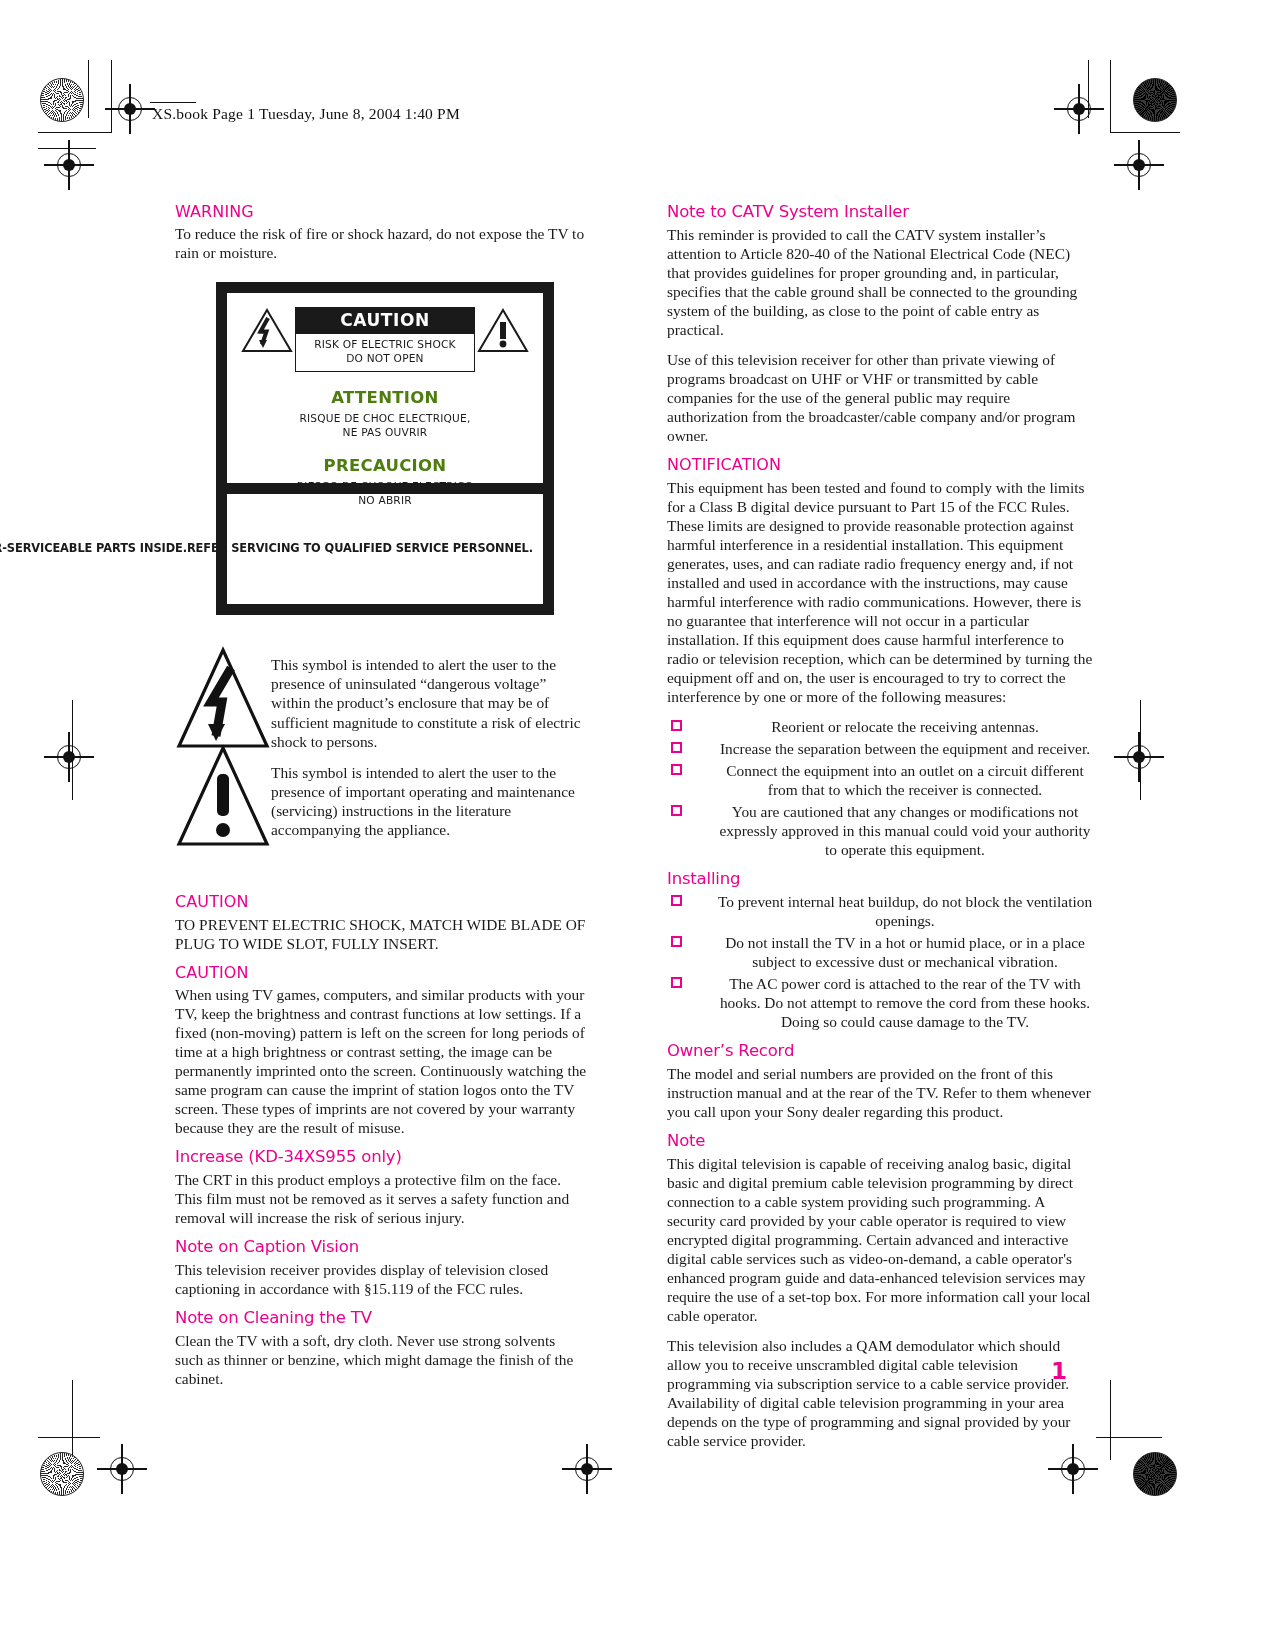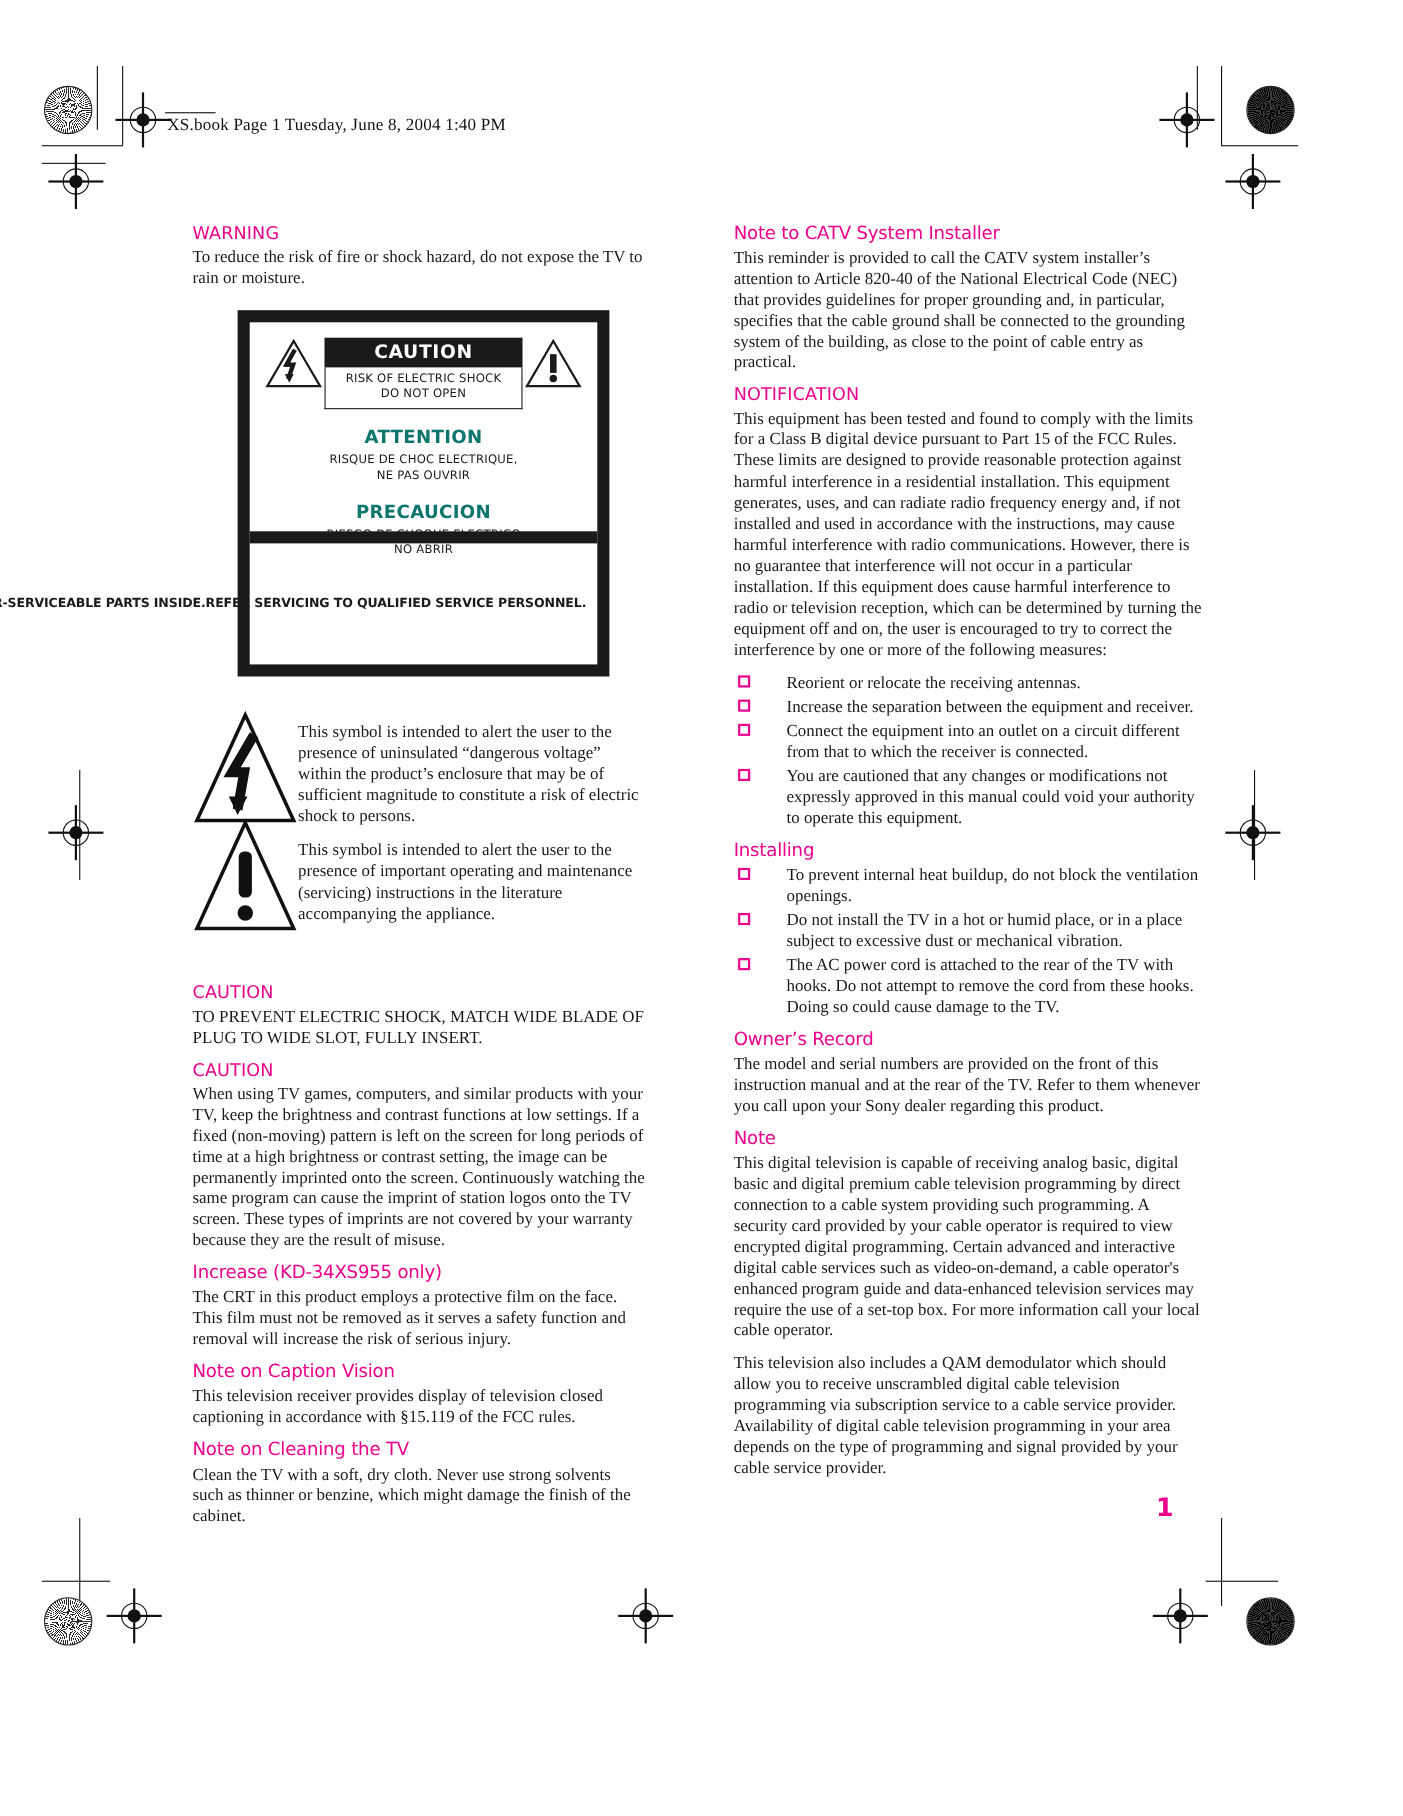--- a/index.html
+++ b/index.html
@@ -44,35 +44,35 @@
      border:11px solid #1a1a1a;box-sizing:border-box;background:#fff;}
   .cb-inner{position:absolute;left:0;top:0;right:0;height:190px;}
   .cb-flex{display:flex;align-items:flex-start;justify-content:space-between;padding:14px 14px 0 14px;}
   .tri{width:52px;height:46px;flex:0 0 52px;}
   .cb-center{flex:1;text-align:center;padding:0 2px;}
   .cb-caution-bar{background:#1a1a1a;color:#fff;font-family:"DejaVu Sans",sans-serif;font-weight:bold;
      font-size:17px;letter-spacing:.6px;padding:3px 0 4px 0;}
   .cb-riskbox{border:1.4px solid #1a1a1a;border-top:none;font-family:"DejaVu Sans",sans-serif;font-size:10.6px;
      letter-spacing:.2px;line-height:1.32;padding:4px 0 5px 0;color:#1a1a1a;}
   .cb-attn{font-family:"DejaVu Sans",sans-serif;font-weight:bold;font-size:16.5px;letter-spacing:.3px;
-     margin-top:16px;color:#0f766e;}
+     margin-top:16px;color:#4d7c0f;}
   .cb-sub{font-family:"DejaVu Sans",sans-serif;font-size:10.6px;line-height:1.35;margin-top:4px;letter-spacing:.2px;color:#1a1a1a;}
   .cb-divider{position:absolute;left:0;right:0;top:190px;height:11px;background:#1a1a1a;}
   .cb-lower{position:absolute;left:0;right:0;top:201px;bottom:0;display:flex;flex-direction:row;
      align-items:center;justify-content:flex-end;padding:0 10px;text-align:center;}
   .cb-lower div{font-family:"DejaVu Sans",sans-serif;font-weight:bold;font-size:11.4px;letter-spacing:-.1px;
      line-height:2.05;color:#1a1a1a;white-space:nowrap;}
 
   
   .symrow{position:absolute;display:flex;align-items:center;}
   .symrow .glyph{flex:0 0 96px;}
   .symrow .txt{font-size:15.4px;line-height:1.235;padding-top:4px;}
 
   
-  ul.cklist{list-style:none;margin:0 0 11px 0;padding:0;}
+  ul.cklist{list-style:none;margin:0 0 11px 0;padding:0;text-align:center;}
   ul.cklist li{position:relative;padding-left:48px;font-size:15.4px;line-height:1.235;margin-bottom:3px;}
   ul.cklist li .ck{position:absolute;left:4px;top:3px;width:11px;height:11px;border:2.4px solid #ec008c;box-sizing:border-box;}
   ul.cklist li .cont{display:block;}
   li.nomarker{padding-left:48px;}
 
   
   .pagenum{position:absolute;right:208px;top:1358px;font-family:"DejaVu Sans",sans-serif;font-weight:bold;
      font-size:23px;color:#ec008c;}
 </style>
 </head>
@@ -246,20 +246,21 @@
         <circle cx="48" cy="92" r="7" fill="#111"></circle>
       </svg>
     </span>
     <span class="txt">This symbol is intended to alert the user to the presence of important operating and maintenance (servicing) instructions in the literature accompanying the appliance.</span>
   </div>
 
   <div class="col col-right">
 
     <h2 class="sec">Note to CATV System Installer</h2>
     <p class="body">This reminder is provided to call the CATV system installer’s attention to Article 820-40 of the National Electrical Code (NEC) that provides guidelines for proper grounding and, in particular, specifies that the cable ground shall be connected to the grounding system of the building, as close to the point of cable entry as practical.</p>
+    <p class="body">Use of this television receiver for other than private viewing of programs broadcast on UHF or VHF or transmitted by cable companies for the use of the general public may require authorization from the broadcaster/cable company and/or program owner.</p>
 
     <h2 class="sec caps">NOTIFICATION</h2>
     <p class="body">This equipment has been tested and found to comply with the limits for a Class B digital device pursuant to Part 15 of the FCC Rules. These limits are designed to provide reasonable protection against harmful interference in a residential installation. This equipment generates, uses, and can radiate radio frequency energy and, if not installed and used in accordance with the instructions, may cause harmful interference with radio communications. However, there is no guarantee that interference will not occur in a particular installation. If this equipment does cause harmful interference to radio or television reception, which can be determined by turning the equipment off and on, the user is encouraged to try to correct the interference by one or more of the following measures:</p>
 
     <ul class="cklist">
       <li>
         <span class="ck"></span>
         <span class="cont">Reorient or relocate the receiving antennas.</span>
       </li>
       <li>

